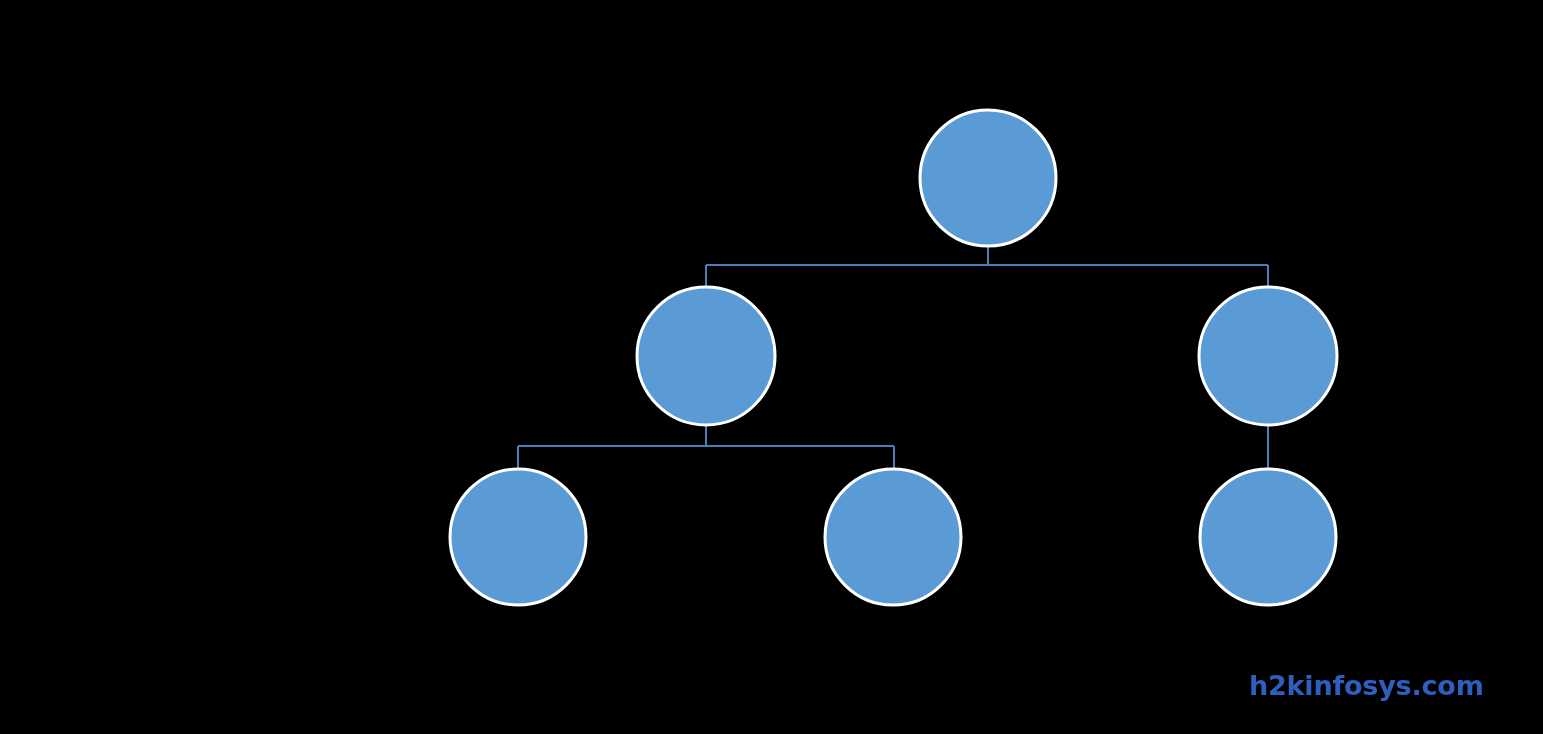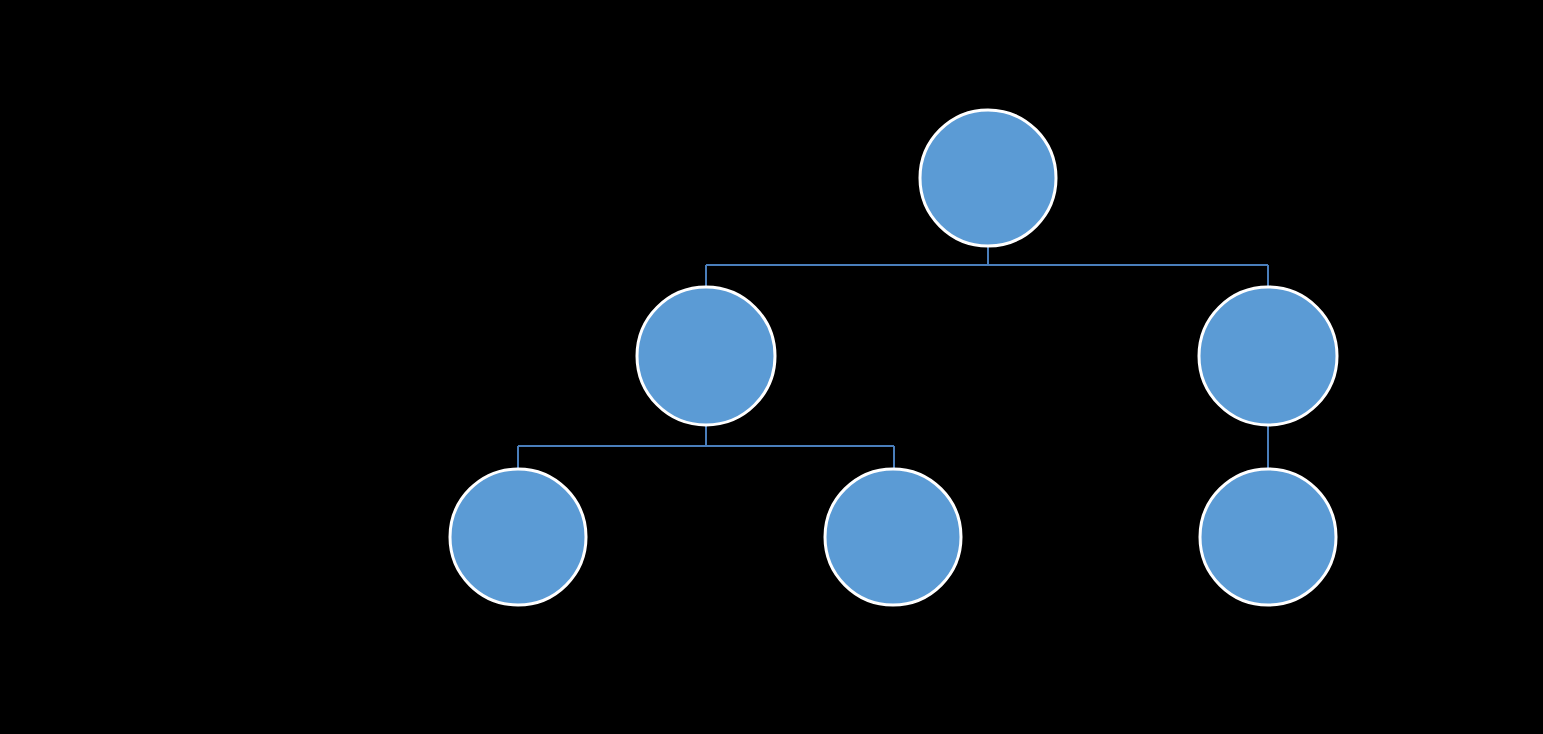--- a/index.html
+++ b/index.html
@@ -82,14 +82,15 @@
       </g>
 
       <g>
         <circle fill="#5B9BD5" stroke="#FFFFFF" stroke-width="3" cy="537" r="68" cx="1268"></circle>
         <text x="1268" y="537" text-anchor="middle" dominant-baseline="central" fill="#FFFFFF" font-family="Liberation Sans, sans-serif" font-size="22"></text>
       </g>
 
     </g>
   </svg>
 
+  <div class="watermark">h2kinfosys.com</div>
 
 </div>
 
 </body></html>

